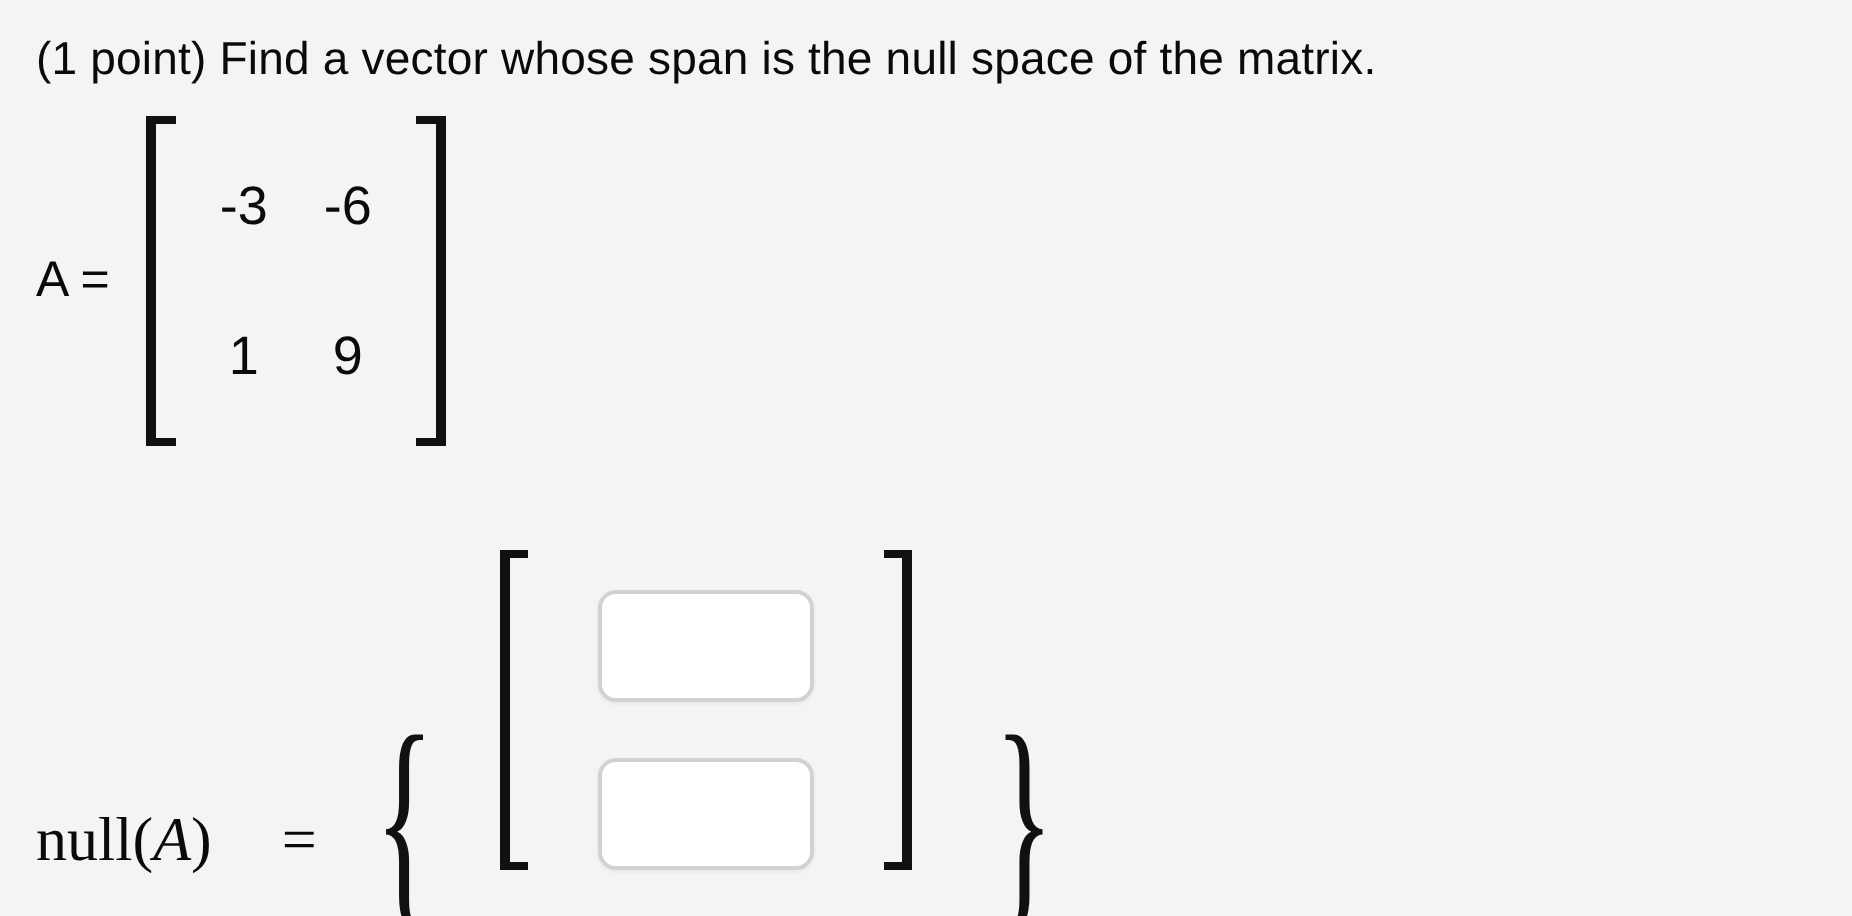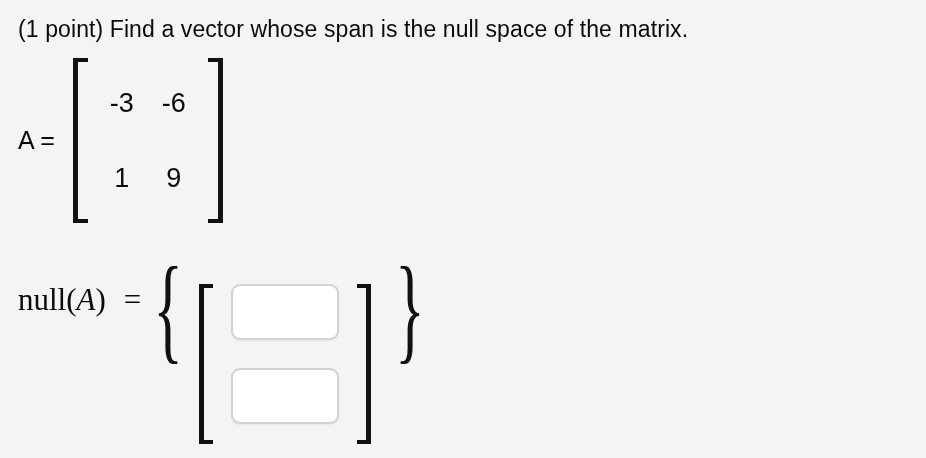--- a/index.html
+++ b/index.html
@@ -76,24 +76,25 @@
     font-family: "Liberation Sans", sans-serif;
     font-size: 27px;
     color: #0a0a0a;
     line-height: 1;
   }
 
   
   .span-row {
     position: absolute;
     left: 18px;
-    top: 284px;
+    top: 265px;
     height: 170px;
     display: flex;
-    align-items: flex-start;
+    align-items: flex-end;
+    gap: 17px;
   }
 
   .span-lhs {
     font-family: "Liberation Serif", serif;
     font-size: 31px;
     color: #0a0a0a;
     line-height: 1;
     white-space: nowrap;
     margin-right: 4px;
   }

